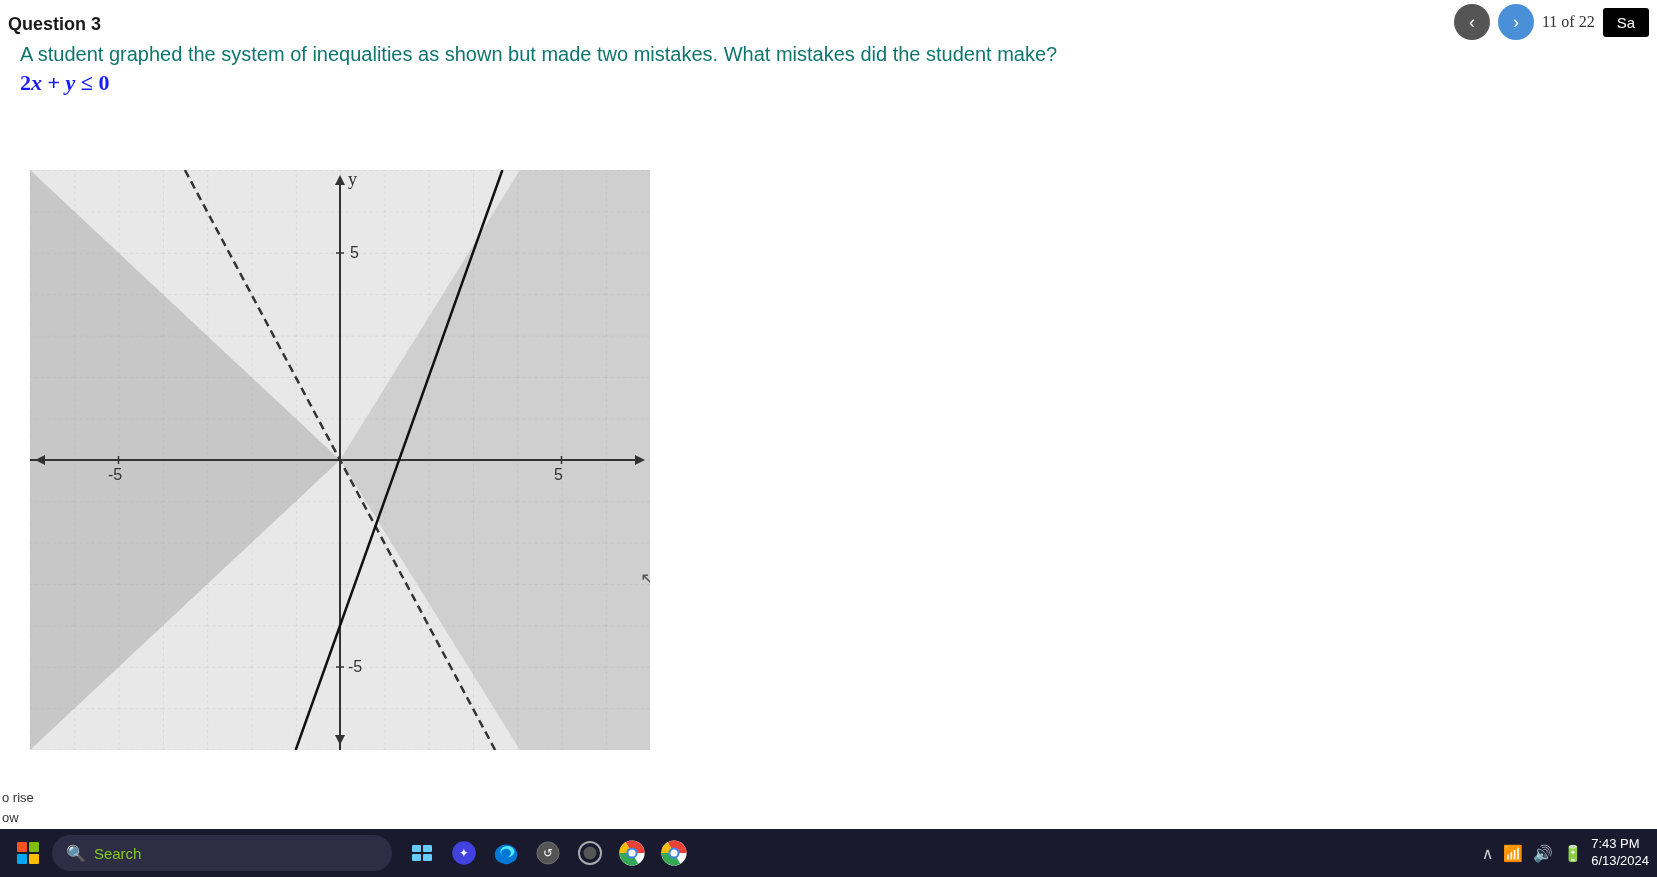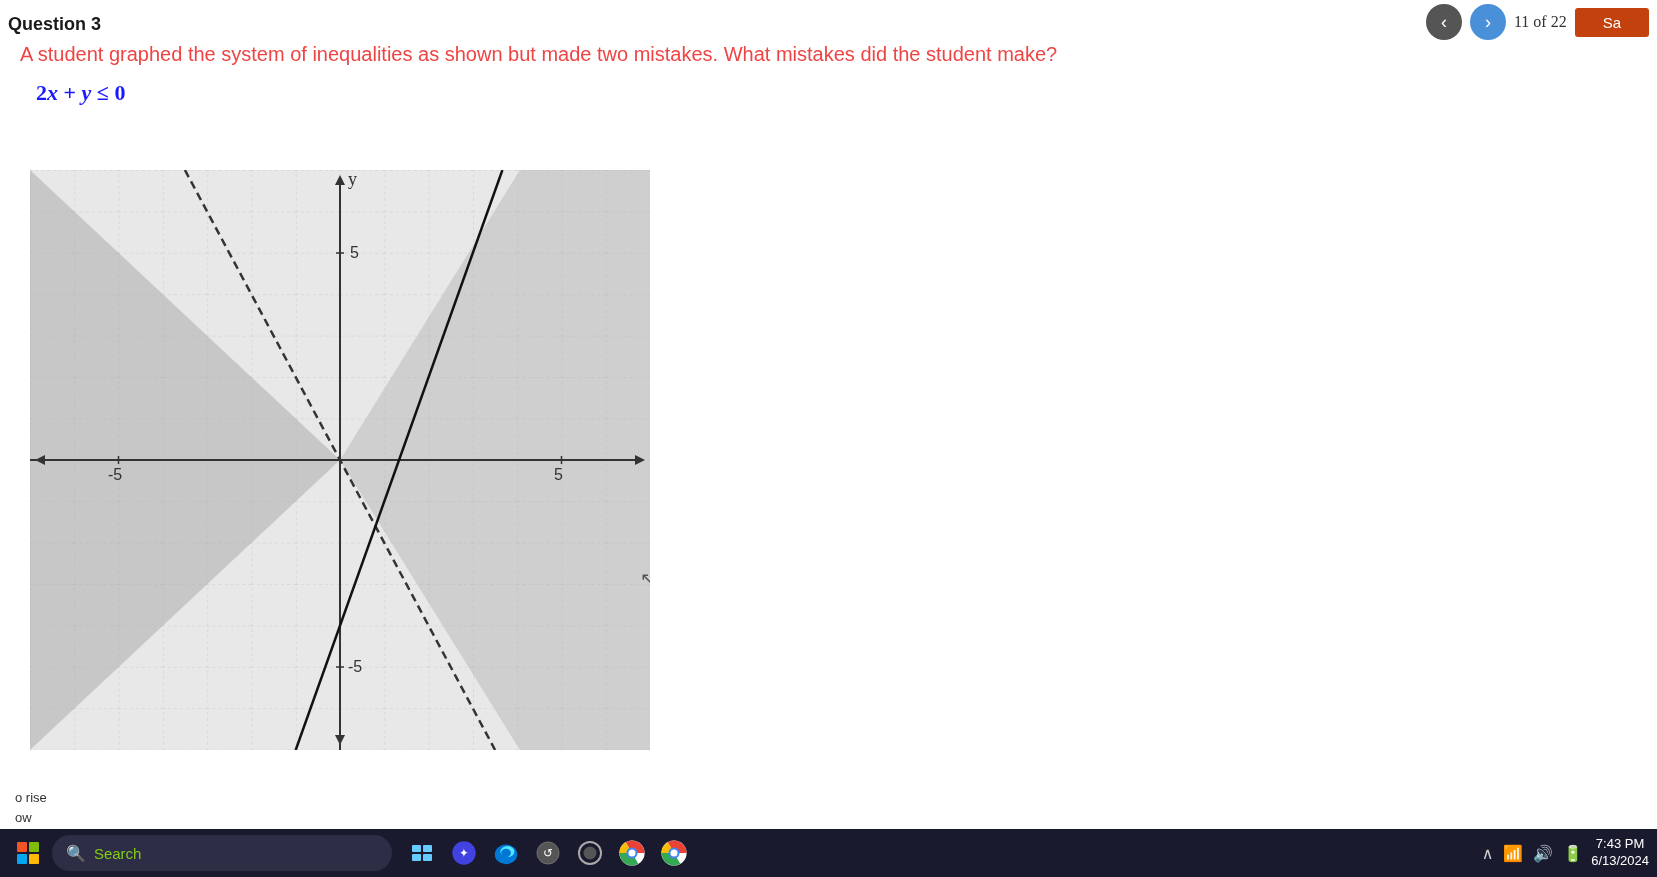--- a/index.html
+++ b/index.html
@@ -43,25 +43,25 @@
       background: #4a90d9;
     }
 
     .question-counter {
       font-family: Liberation Serif, serif;
       font-size: 16px;
       color: #333;
     }
 
     .save-btn {
-      background: #c2410c;
+      background: #000000;
       color: white;
       font-family: Arial, sans-serif;
       font-size: 15px;
-      padding: 6px 28px;
+      padding: 6px 14px;
       border: none;
       cursor: pointer;
       border-radius: 3px;
     }
 
     
     .question-label {
       position: absolute;
       top: 0;
       left: 0;
@@ -77,32 +77,32 @@
       position: absolute;
       top: 30px;
       left: 0;
       right: 0;
       padding: 10px 20px;
     }
 
     .question-text {
       font-family: Arial, sans-serif;
       font-size: 20px;
-      color: #ef4444;
-      margin-bottom: 12px;
+      color: #0f766e;
+      margin-bottom: 2px;
       line-height: 1.4;
     }
 
     .inequality {
       font-family: 'Times New Roman', Times, serif;
       font-size: 22px;
       color: #1a1aff;
       font-weight: bold;
       margin-bottom: 6px;
-      margin-left: 16px;
+      margin-left: 0;
     }
 
     
     .graph-container {
       position: absolute;
       top: 170px;
       left: 30px;
       width: 620px;
       height: 580px;
     }
@@ -202,21 +202,21 @@
       display: flex;
       align-items: center;
       gap: 8px;
       margin-left: auto;
     }
 
     .taskbar-time {
       font-family: Arial, sans-serif;
       font-size: 13px;
       color: #fff;
-      text-align: center;
+      text-align: left;
       line-height: 1.3;
     }
 
     .taskbar-sys-icons {
       display: flex;
       align-items: center;
       gap: 10px;
       color: #ccc;
       font-size: 16px;
     }
@@ -226,21 +226,21 @@
     }
 
     
     .side-text {
       position: absolute;
       left: 0;
       bottom: 50px;
       font-family: Arial, sans-serif;
       font-size: 13px;
       color: #333;
-      padding-left: 15px;
+      padding-left: 2px;
       line-height: 1.5;
     }
   </style>
 </head>
 <body>
 
 <div class="header-bar">
   <button class="nav-btn">‹</button>
   <button class="nav-btn blue">›</button>
   <span class="question-counter">11 of 22</span>

